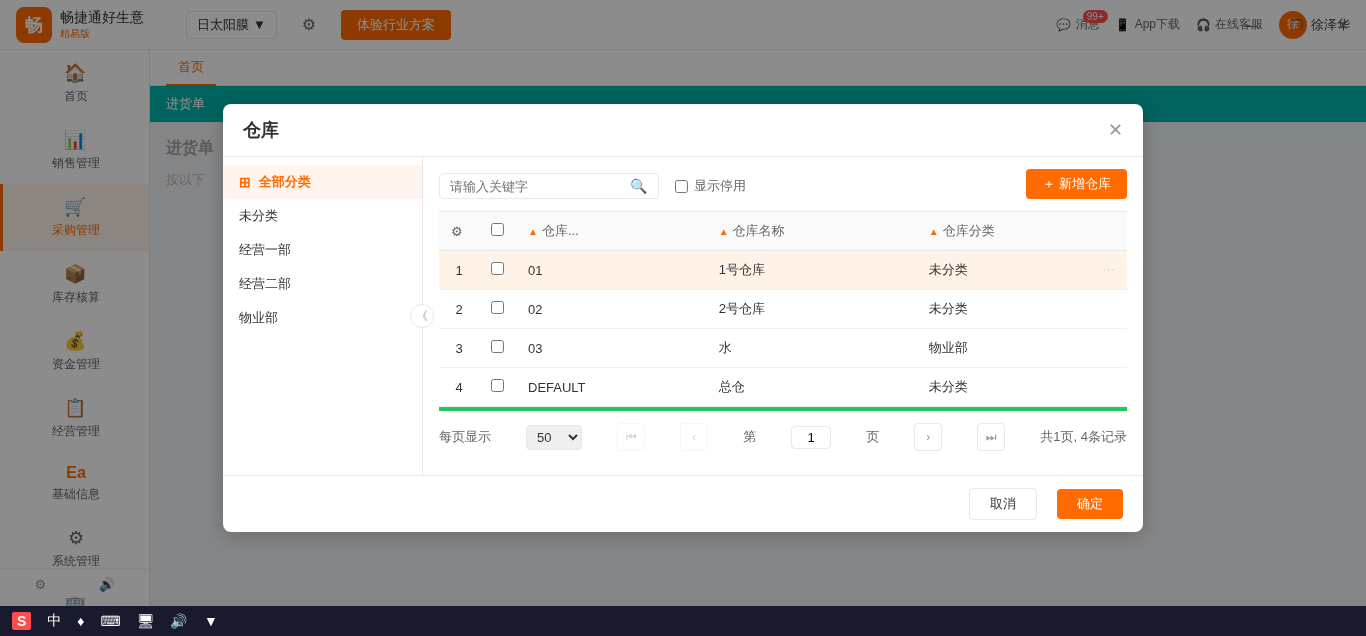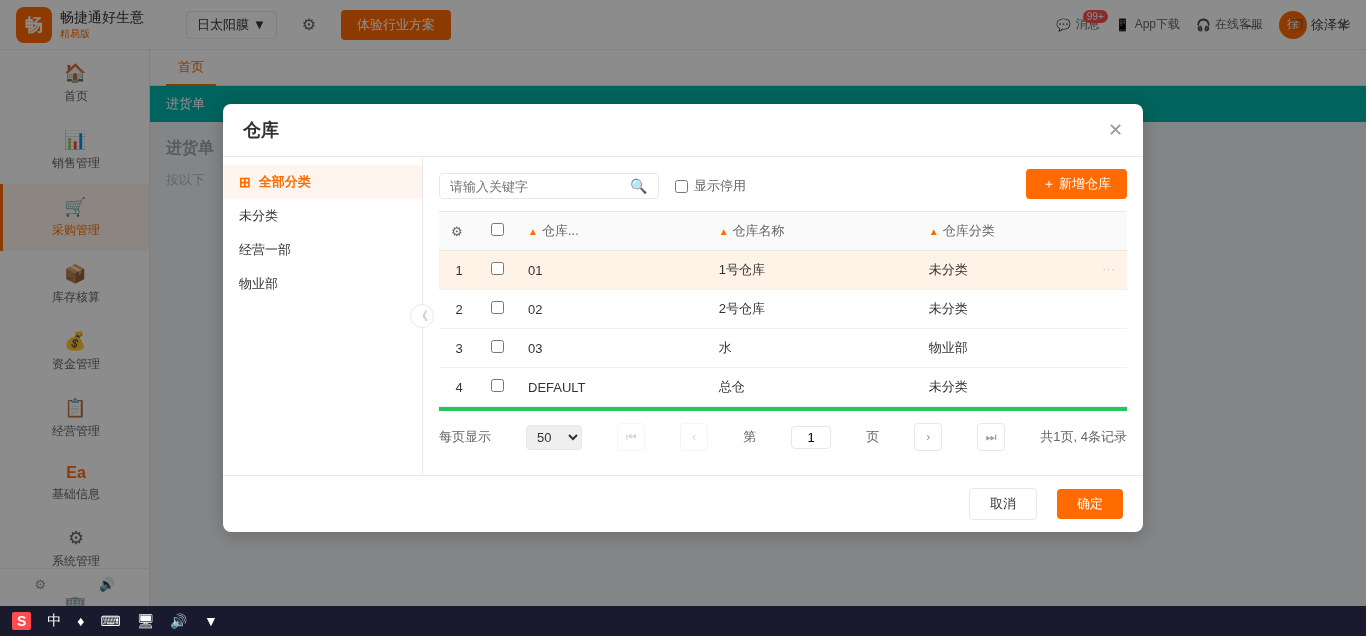--- a/index.html
+++ b/index.html
@@ -371,20 +371,23 @@
       <div class="cat-sidebar">
         <div class="cat-item active">
           <span class="cat-icon">⊞</span>
           <span>全部分类</span>
         </div>
         <div class="cat-item">
           <span>未分类</span>
         </div>
         <div class="cat-item">
           <span>经营一部</span>
+        </div>
+        <div class="cat-item">
+          <span>经营二部</span>
         </div>
         <div class="cat-item">
           <span>物业部</span>
         </div>
         <button class="cat-collapse-btn">《</button>
       </div>
 
       <div class="table-area">
 
         <div class="table-toolbar">

